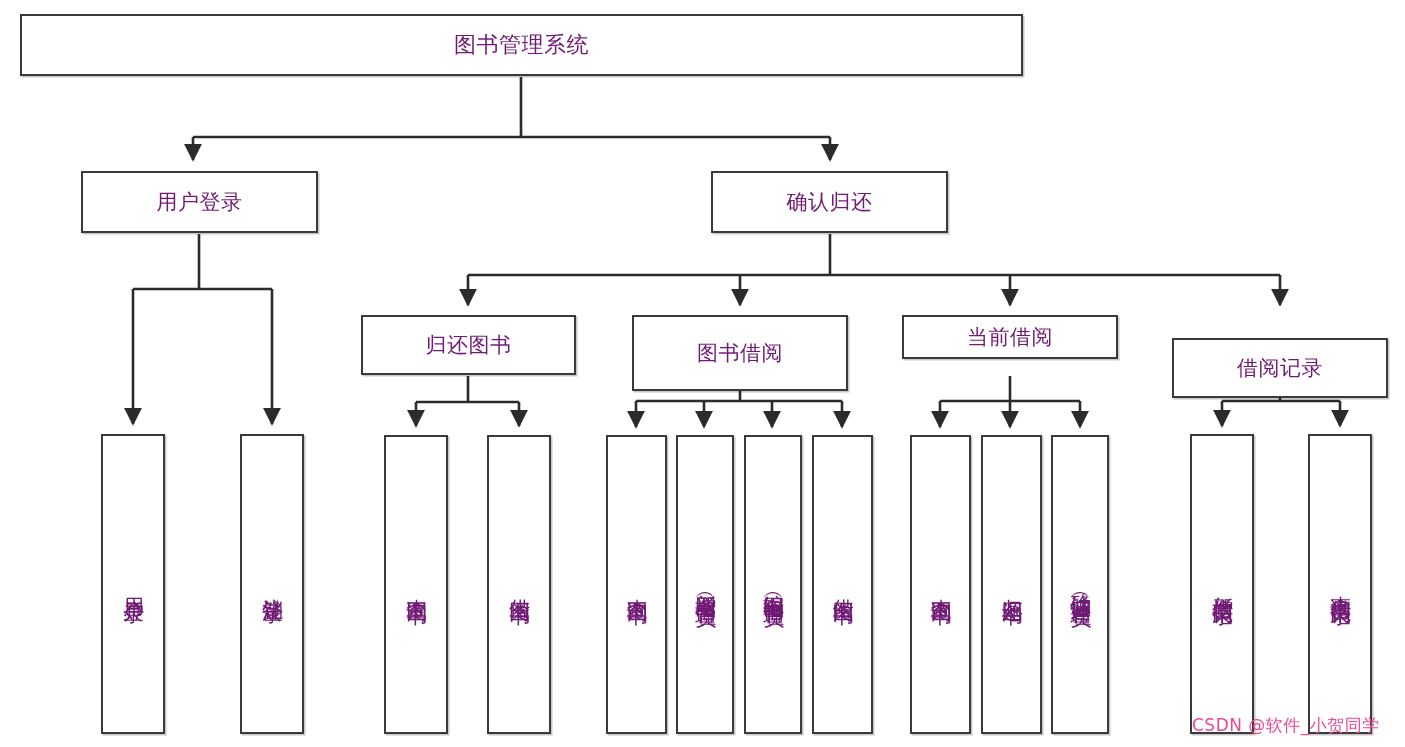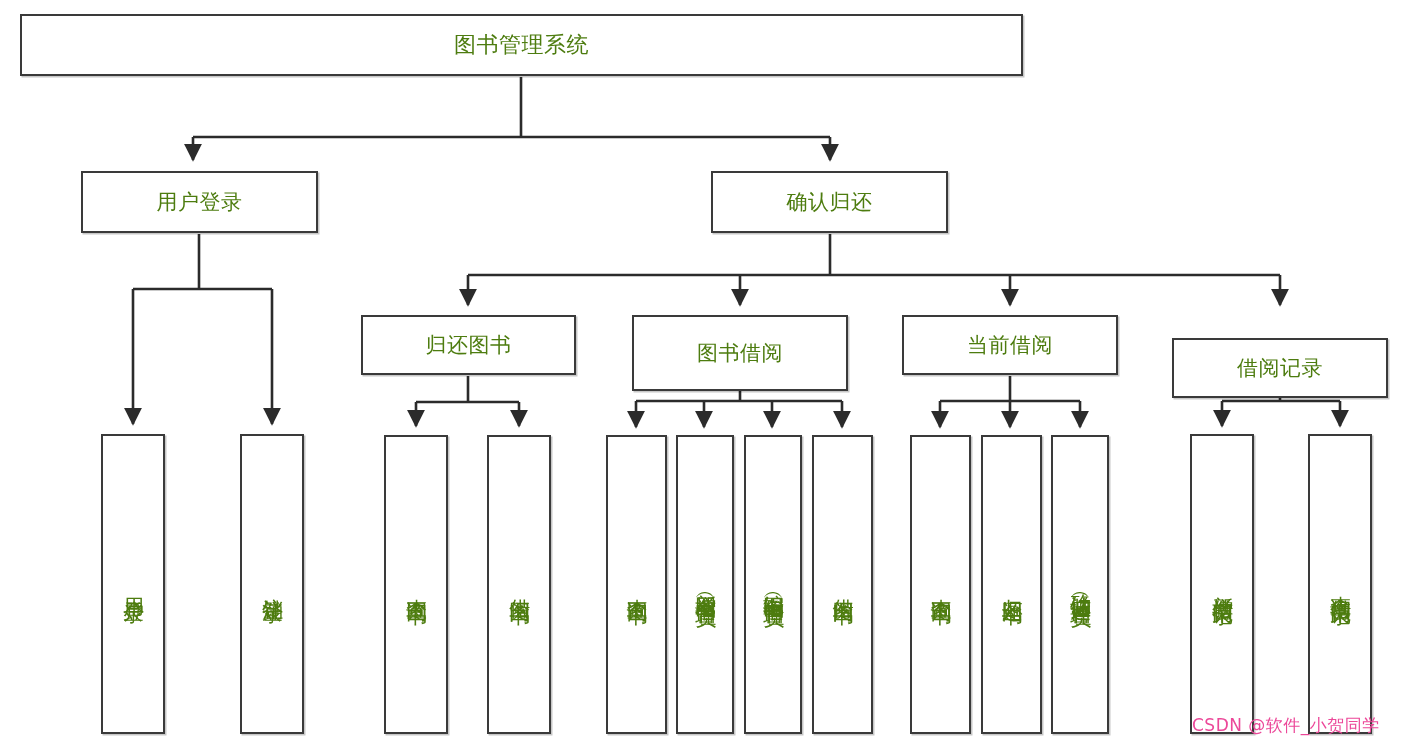--- a/index.html
+++ b/index.html
@@ -36,21 +36,21 @@
     align-items: center;
     justify-content: center;
     color: #1b1b1b;
     z-index: 2;
   }
   .node .label {
     font-size: 21px;
     line-height: 1.25;
     letter-spacing: 0.5px;
     white-space: nowrap;
-    color: #4d7c0f;
+    color: #701a75;
   }
   
   .node.h .label {
     writing-mode: horizontal-tb;
   }
   
   .node.v {
     align-items: center;
     justify-content: center;
     padding-top: 2px;
@@ -146,21 +146,21 @@
   </div>
 
   <div class="node h" style="left:361px; top:315px; width:215px; height:60px;">
     <span class="label">归还图书</span>
   </div>
 
   <div class="node h" style="left:632px; top:315px; width:216px; height:76px;">
     <span class="label">图书借阅</span>
   </div>
 
-  <div class="node h" style="left:902px; top:315px; width:216px; height:60px;">
+  <div class="node h" style="left:902px; top:315px; width:216px; height:44px;">
     <span class="label">当前借阅</span>
   </div>
 
   <div class="node h" style="left:1172px; top:315px; width:216px; height:60px;margin-top:23px;">
     <span class="label">借阅记录</span>
   </div>
 
   <div class="node v" style="left:101px; top:434px; width:64px; height:300px;">
     <span class="label">用户登录</span>
   </div>

